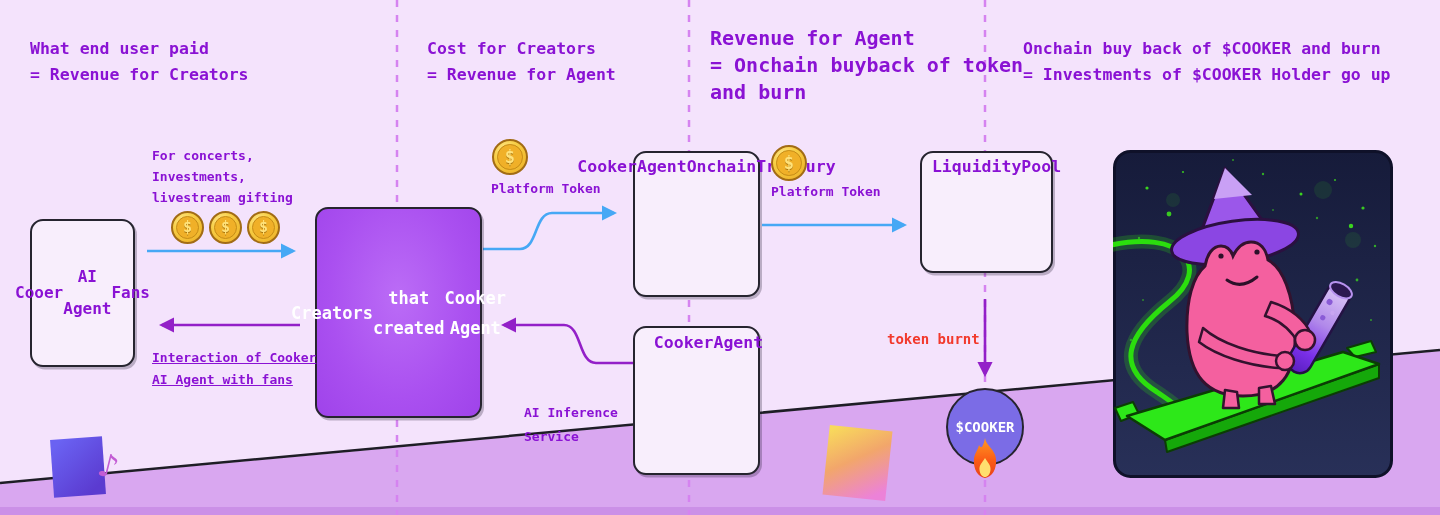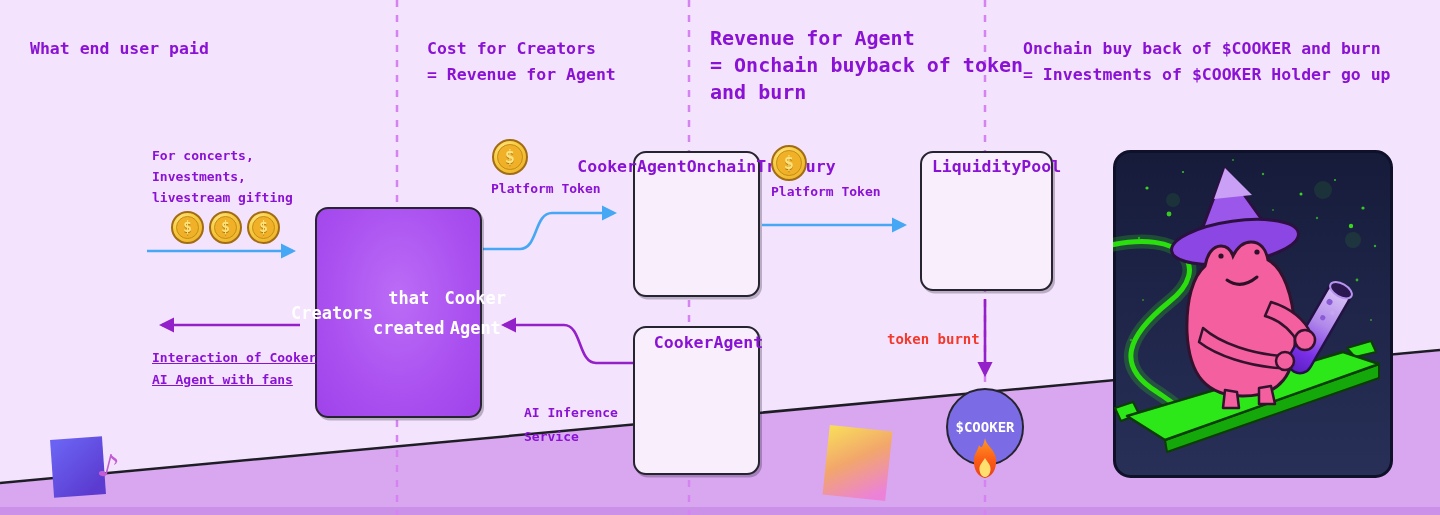--- a/index.html
+++ b/index.html
@@ -32,21 +32,21 @@
     color:var(--accent,#8a12d4);font-size:16.5px;z-index:3;
   }
   .node .ln{display:block;}
   .node.center{align-items:center;text-align:center;}
   #node-fans{left:30px;top:219px;width:105px;height:148px;line-height:32px;font-size:16px;}
   #node-creators{
     left:315px;top:207px;width:167px;height:211px;line-height:30px;font-size:17px;color:#fff;
     background:radial-gradient(ellipse at 50% 42%,#bb6cf6 0%,#aa50f0 60%,#9f43ea 100%);
   }
   #node-treasury{left:633px;top:151px;width:127px;height:146px;line-height:27px;padding-left:20px;}
-  #node-liquidity{left:920px;top:151px;width:133px;height:140px;line-height:28px;padding-left:20px;}
+  #node-liquidity{left:920px;top:151px;width:133px;height:122px;line-height:28px;padding-left:20px;}
   #node-agent{left:633px;top:326px;width:127px;height:149px;line-height:29px;padding-left:24px;}
   .token-circle{
     position:absolute;left:946px;top:388px;width:78px;height:78px;box-sizing:border-box;
     border-radius:50%;background:var(--token-circle-fill,#7b6ce6);
     border:2.5px solid var(--node-border,#26242f);
     display:flex;align-items:center;justify-content:center;
     color:#fff;font-size:14px;z-index:3;
   }
 
   
@@ -114,35 +114,41 @@
     <path d="M147 251 H293" fill="none" stroke="#46a8f5" stroke-width="2.6" marker-end="url(#ab)"></path>
     <path d="M483 249 H520 C538 249,534 213,552 213 H614" fill="none" stroke="#46a8f5" stroke-width="2.6" marker-end="url(#ab)"></path>
     <path d="M762 225 H904" fill="none" stroke="#46a8f5" stroke-width="2.6" marker-end="url(#ab)"></path>
     <path d="M300 325 H162" fill="none" stroke="#9320c8" stroke-width="2.6" marker-end="url(#ap)"></path>
     <path d="M633 363 H596 C578 363,582 325,564 325 H504" fill="none" stroke="#9320c8" stroke-width="2.6" marker-end="url(#ap)"></path>
     <path d="M985 299 V374" fill="none" stroke="#9320c8" stroke-width="2.6" marker-end="url(#ap)"></path>
   </svg>
 
   <div class="h" id="h1">
     <span class="ln">What end user paid</span>
+    <span class="ln">= Revenue for Creators</span>
   </div>
   <div class="h" id="h2">
     <span class="ln">Cost for Creators</span>
     <span class="ln">= Revenue for Agent</span>
   </div>
   <div class="h" id="h3">
     <span class="ln">Revenue for Agent</span>
     <span class="ln">= Onchain buyback of token</span>
     <span class="ln">and burn</span>
   </div>
   <div class="h" id="h4">
     <span class="ln">Onchain buy back of $COOKER and burn</span>
     <span class="ln">= Investments of $COOKER Holder go up</span>
   </div>
 
+  <div class="node center" id="node-fans">
+    <span class="ln">Cooer</span>
+    <span class="ln">AI Agent</span>
+    <span class="ln">Fans</span>
+  </div>
   <div class="node center" id="node-creators">
     <span class="ln">Creators</span>
     <span class="ln">that created</span>
     <span class="ln">Cooker Agent</span>
   </div>
   <div class="node" id="node-treasury">
     <span class="ln">Cooker</span>
     <span class="ln">Agent</span>
     <span class="ln">Onchain</span>
     <span class="ln">Treasury</span>

